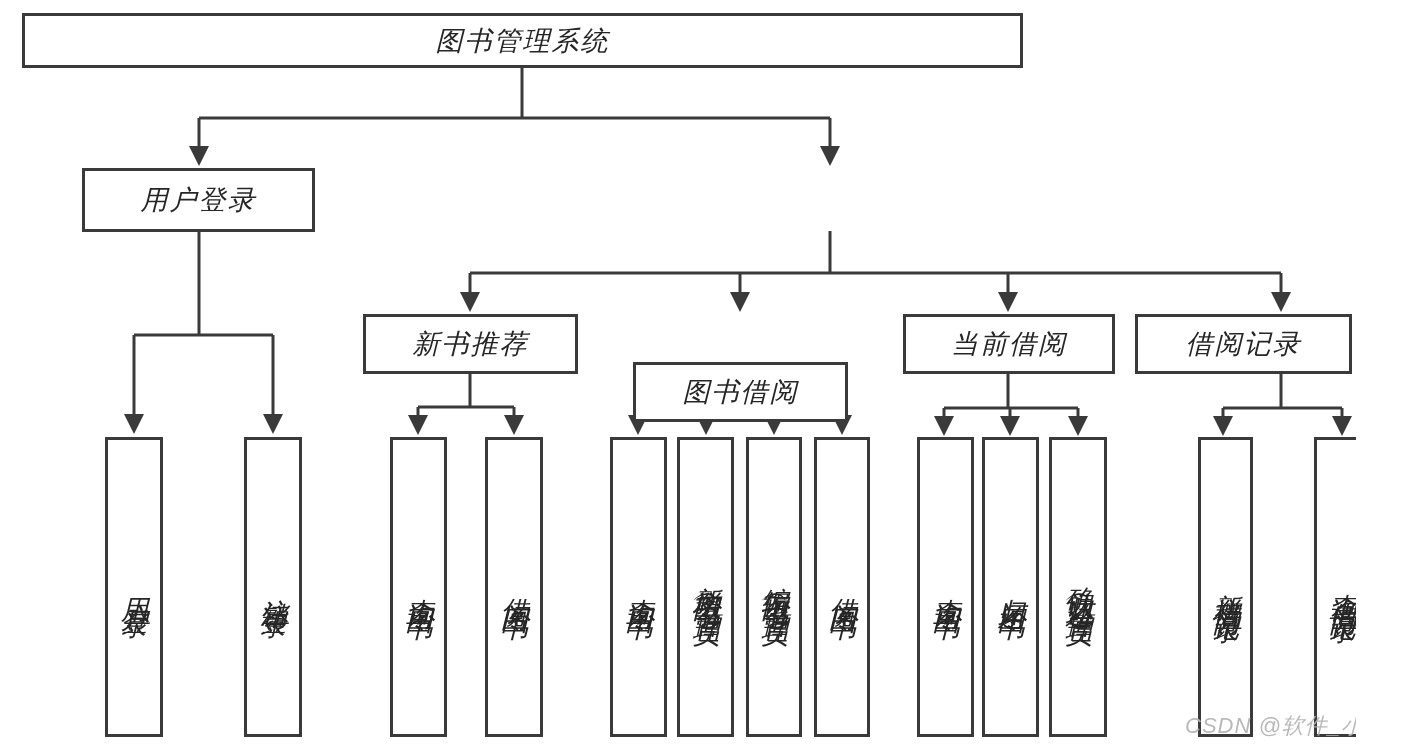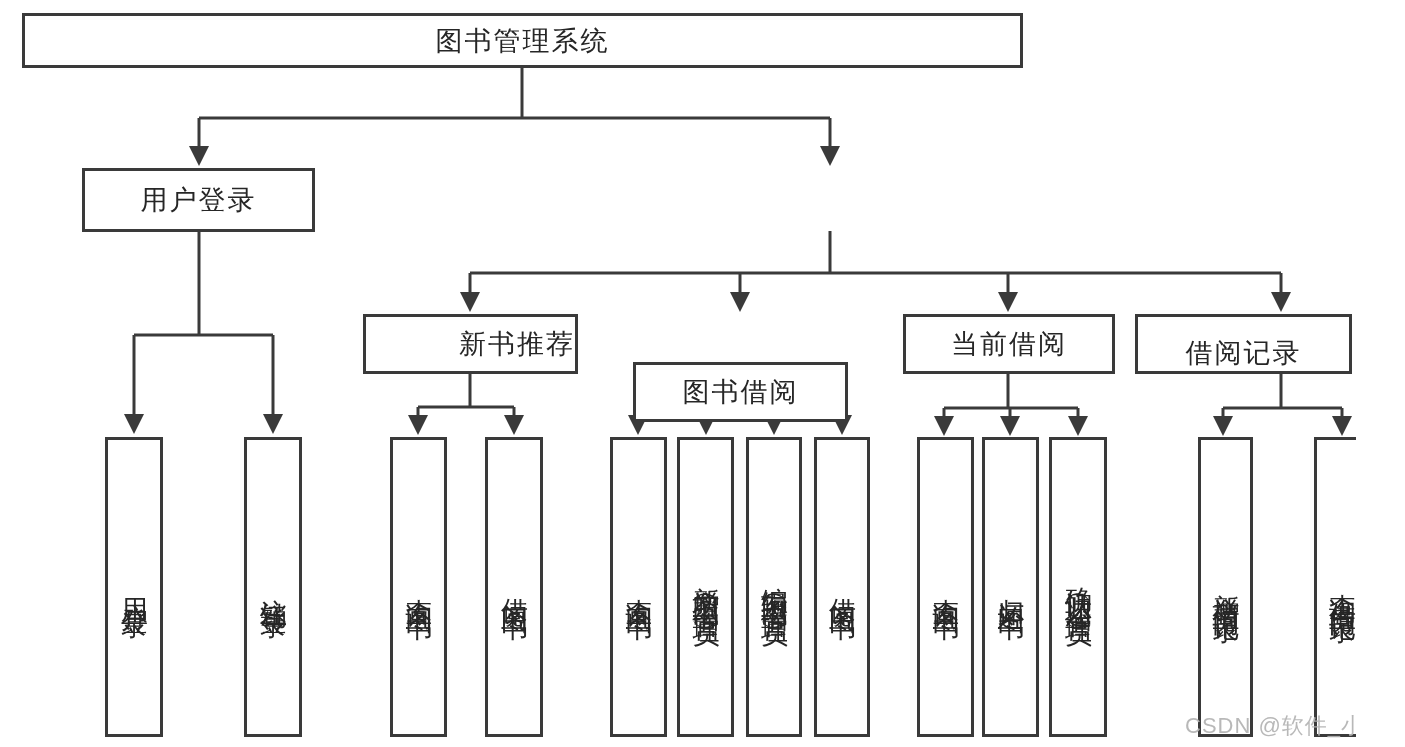--- a/index.html
+++ b/index.html
@@ -2,20 +2,21 @@
 <html><head>
 <meta charset="utf-8">
 <style>
   html,body { margin:0; padding:0; background:#ffffff; }
   #canvas {
     position:relative;
     width:1356px; height:747px;
     background:#ffffff;
     font-family:"Liberation Sans", sans-serif;
     overflow:hidden;
+    font-style:italic;
   }
   #wires { position:absolute; left:0; top:0; width:1405px; height:747px; }
   .hbox, .vbox {
     position:absolute;
     border:3px solid #3a3a3a;
     background:#ffffff;
     box-sizing:border-box;
     display:flex; align-items:center; justify-content:center;
     color:#262626;
   }
@@ -83,30 +84,30 @@
   </svg>
 
   <div class="hbox" style="left:22px; top:13px; width:1001px; height:55px;">
     <span>图书管理系统</span>
   </div>
 
   <div class="hbox" style="left:82px; top:168px; width:233px; height:64px;">
     <span>用户登录</span>
   </div>
 
-  <div class="hbox" style="left:363px; top:314px; width:215px; height:60px;justify-content:flex-end;">
+  <div class="hbox" style="left:363px; top:314px; width:215px; height:60px;">
     <span>新书推荐</span>
   </div>
   <div class="hbox" style="left:633px; top:314px; width:215px; height:60px;margin-top:48px;">
     <span>图书借阅</span>
   </div>
   <div class="hbox" style="left:903px; top:314px; width:212px; height:60px;">
     <span>当前借阅</span>
   </div>
-  <div class="hbox" style="left:1135px; top:314px; width:217px; height:60px;align-items:flex-end;">
+  <div class="hbox" style="left:1135px; top:314px; width:217px; height:60px;">
     <span>借阅记录</span>
   </div>
 
   <div class="vbox" style="left:105px; top:437px; width:58px; height:300px;">
     <span>用户登录</span>
   </div>
   <div class="vbox" style="left:244px; top:437px; width:58px; height:300px;">
     <span>注销登录</span>
   </div>
 

